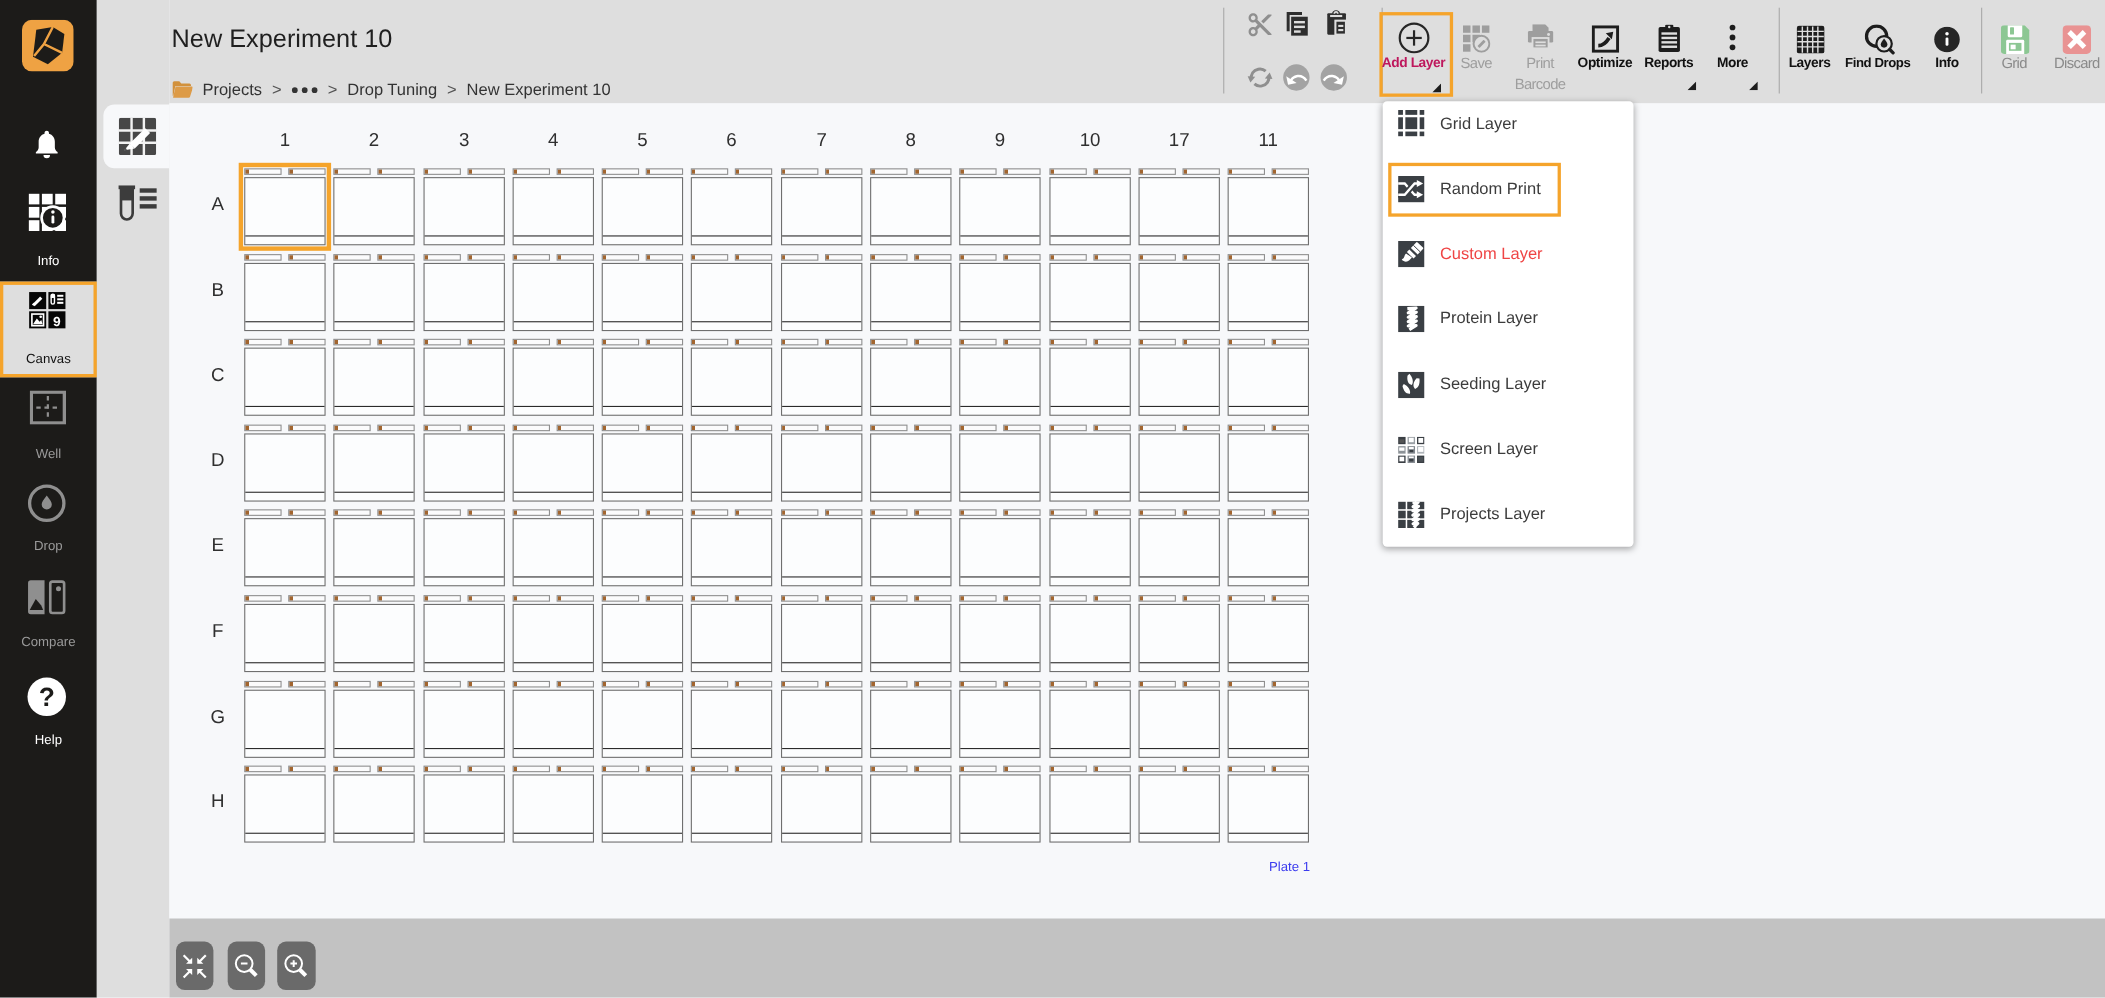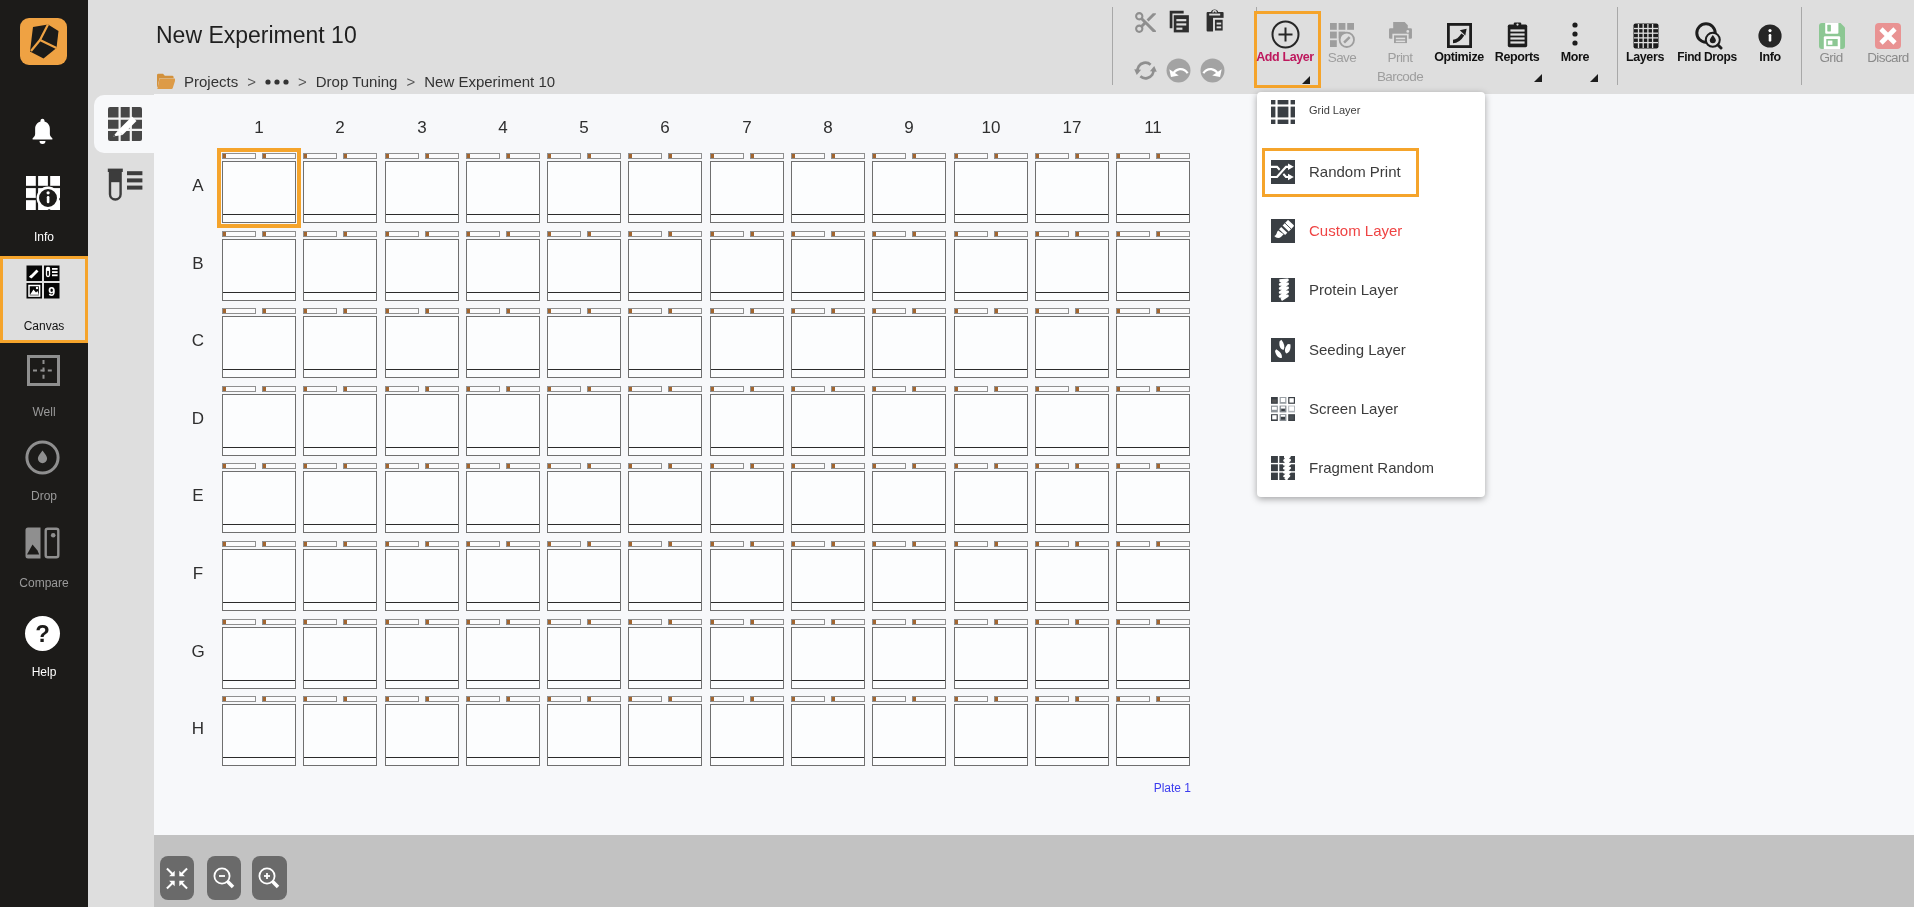--- a/index.html
+++ b/index.html
@@ -803,21 +803,21 @@
       <rect x="6.6" y="0" width="10.8" height="4.4"></rect>
       <rect x="19.6" y="0" width="4.4" height="4.4"></rect>
 <rect x="0" y="6.6" width="4.4" height="10.8"></rect>
       <rect x="6.6" y="6.6" width="10.8" height="10.8"></rect>
       <rect x="19.6" y="6.6" width="4.4" height="10.8"></rect>
 <rect x="0" y="19.6" width="4.4" height="4.4"></rect>
       <rect x="6.6" y="19.6" width="10.8" height="4.4"></rect>
       <rect x="19.6" y="19.6" width="4.4" height="4.4"></rect>
 </g>
   </svg>
-<div class="abs" style="left:1309px;top:104px;font-size:11px;color:#3c3c3c">Grid Layer</div>
+<div class="abs" style="left:1309px;top:104px;font-size:15px;color:#3c3c3c">Grid Layer</div>
 <svg class="abs" style="left:1271px;top:160px" width="24" height="24" viewBox="0 0 24 24">
     <rect x="0" y="0" width="24" height="24" fill="#3a3f44"></rect>
 <path d="M0 6.8 H6 L15 17 H17.5" stroke="#fff" stroke-width="2.2" fill="none"></path>
 <path d="M0 17 H6 L15 6.8 H17.5" stroke="#3a3f44" stroke-width="5.5" fill="none"></path>
 <path d="M0 17 H6 L15 6.8 H17.5" stroke="#fff" stroke-width="2.2" fill="none"></path>
 <polygon points="17,3.6 22.8,6.8 17,10" fill="#fff"></polygon>
 <polygon points="17,13.8 22.8,17 17,20.2" fill="#fff"></polygon>
   </svg>
 <div class="abs" style="left:1309px;top:163px;font-size:15px;color:#3c3c3c">Random Print</div>
 <svg class="abs" style="left:1271px;top:219px" width="24" height="24" viewBox="0 0 24 24">
@@ -876,13 +876,13 @@
       <rect x="16.6" y="0" width="7.4" height="6.9"></rect>
 <rect x="0" y="8.3" width="6.9" height="6.9"></rect>
       <rect x="8.3" y="8.3" width="6.9" height="6.9"></rect>
       <rect x="16.6" y="8.3" width="7.4" height="6.9"></rect>
 <rect x="0" y="16.6" width="6.9" height="7.4"></rect>
       <rect x="8.3" y="16.6" width="6.9" height="7.4"></rect>
       <rect x="16.6" y="16.6" width="7.4" height="7.4"></rect>
 </g>
 <path d="M13 0.8 L18.4 0.4 L13.6 4.6 L18.6 4.2 L13.4 8.4 L18.6 8 L13.4 12.4 L18.7 12 L13.4 16.4 L18.6 16 L13.6 20.2 L18 19.8 L14.2 23.4" fill="none" stroke="#fff" stroke-width="2.7" stroke-linejoin="round"></path>
   </svg>
-<div class="abs" style="left:1309px;top:459px;font-size:15px;color:#3c3c3c">Fragment Random</div>
+<div class="abs" style="left:1309px;top:459px;font-size:15px;color:#3c3c3c">Projects Layer</div>
 <div class="abs" style="left:1262px;top:148px;width:151px;height:43px;border:3px solid #f5a42b"></div>
 </body></html>

